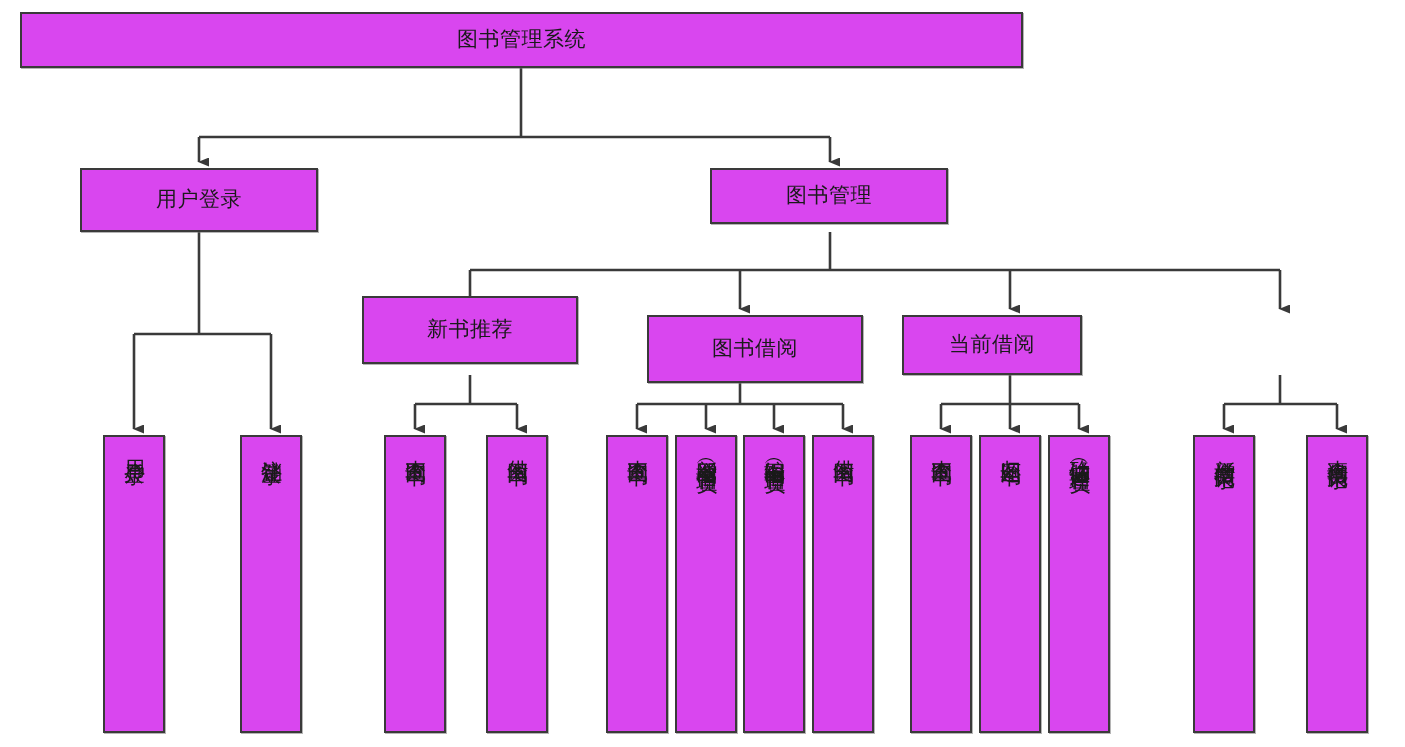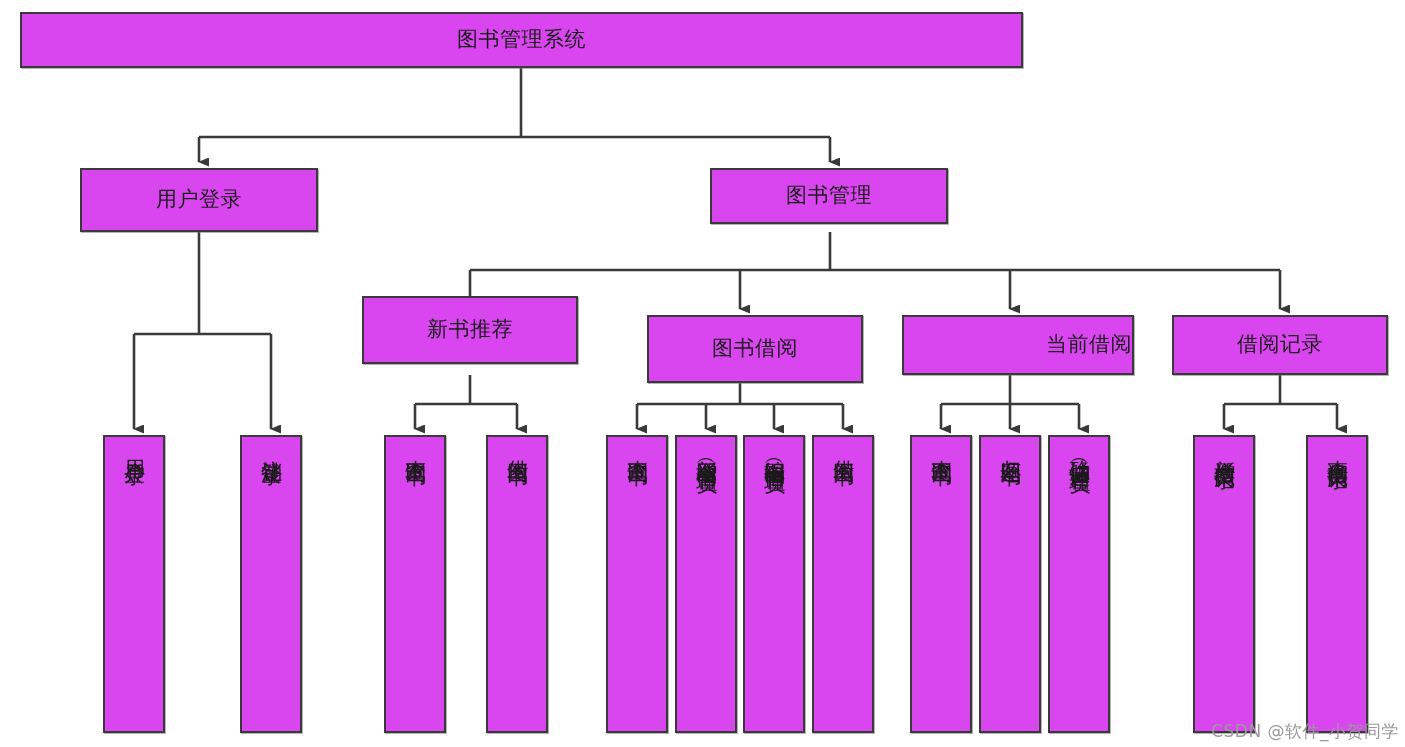--- a/index.html
+++ b/index.html
@@ -134,25 +134,22 @@
   <div class="node horizontal" style="left:710px; top:168px; width:238px; height:56px;">
     <span class="label">图书管理</span>
   </div>
 
   <div class="node horizontal" style="left:362px; top:296px; width:216px; height:68px;">
     <span class="label">新书推荐</span>
   </div>
   <div class="node horizontal" style="left:632px; top:315px; width:216px; height:68px;margin-left:15px;">
     <span class="label">图书借阅</span>
   </div>
-  <div class="node horizontal" style="left:902px; top:315px; width:232px; height:60px;justify-content:flex-end;">
+  <div class="node horizontal" style="left:902px; top:315px; width:180px; height:60px;">
     <span class="label">当前借阅</span>
-  </div>
-  <div class="node horizontal" style="left:1172px; top:315px; width:216px; height:60px;">
-    <span class="label">借阅记录</span>
   </div>
 
   <div class="node vertical" style="left:103px; top:435px; width:62px; height:298px;">
     <span class="label">用户登录</span>
   </div>
   <div class="node vertical" style="left:240px; top:435px; width:62px; height:298px;">
     <span class="label">注销登录</span>
   </div>
 
   <div class="node vertical" style="left:384px; top:435px; width:62px; height:298px;">
@@ -185,15 +182,14 @@
     <span class="label">确认归还（管理员）</span>
   </div>
 
   <div class="node vertical" style="left:1193px; top:435px; width:62px; height:298px;">
     <span class="label">新增借阅记录</span>
   </div>
   <div class="node vertical" style="left:1306px; top:435px; width:62px; height:298px;">
     <span class="label">查询借阅记录</span>
   </div>
 
-  <div id="watermark">CSDN @软件_小贺同学</div>
 
 </div>
 
 </body></html>

